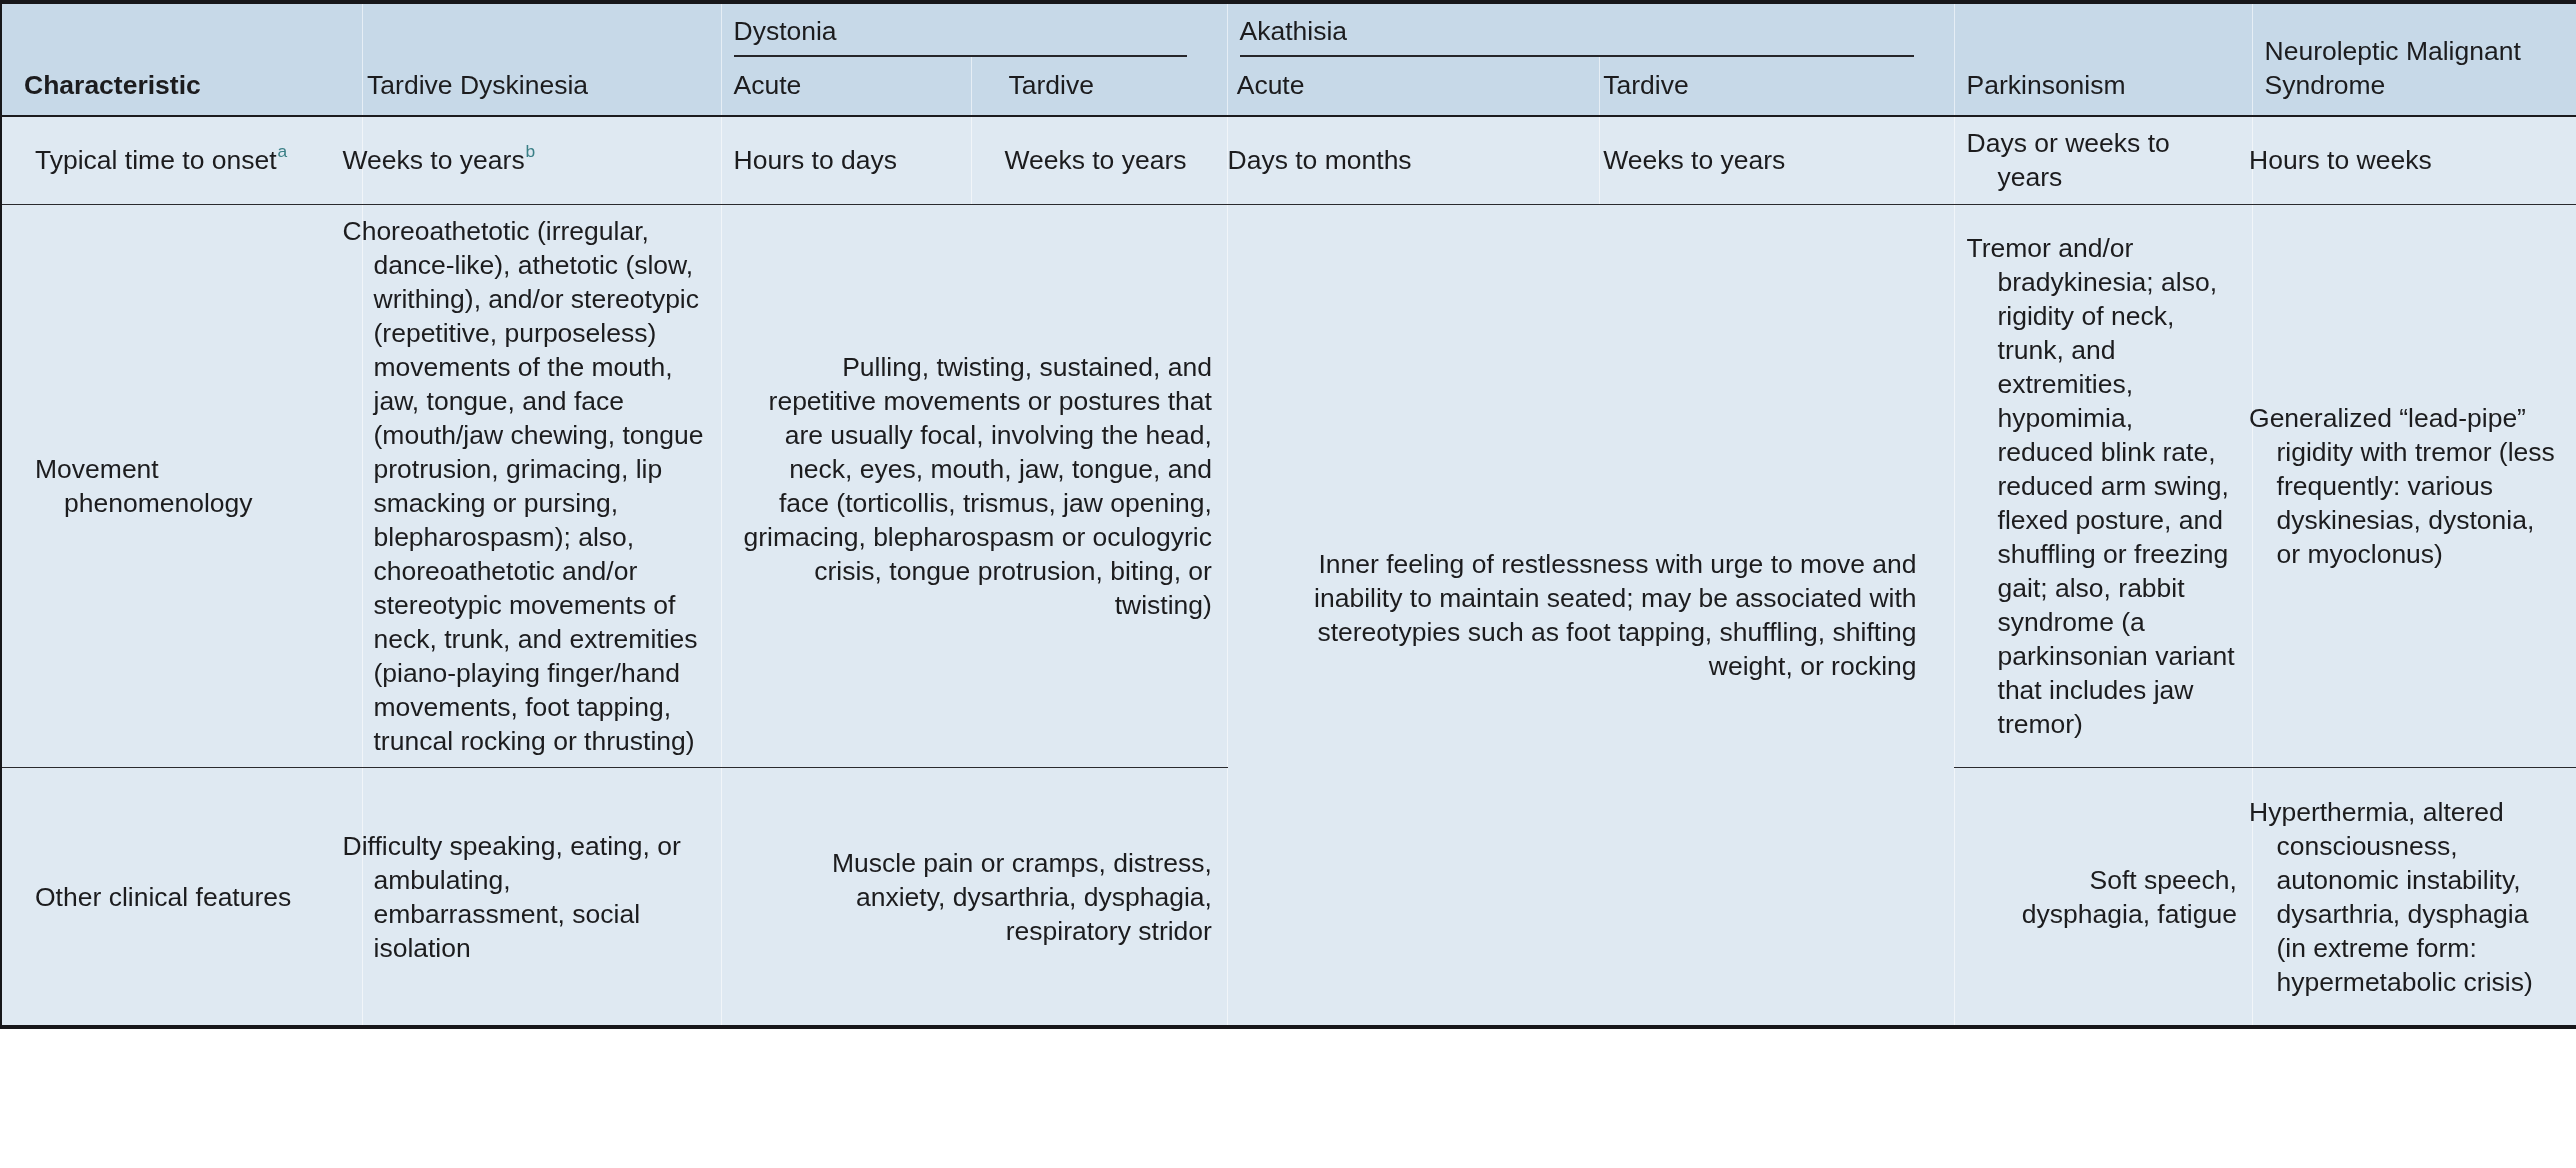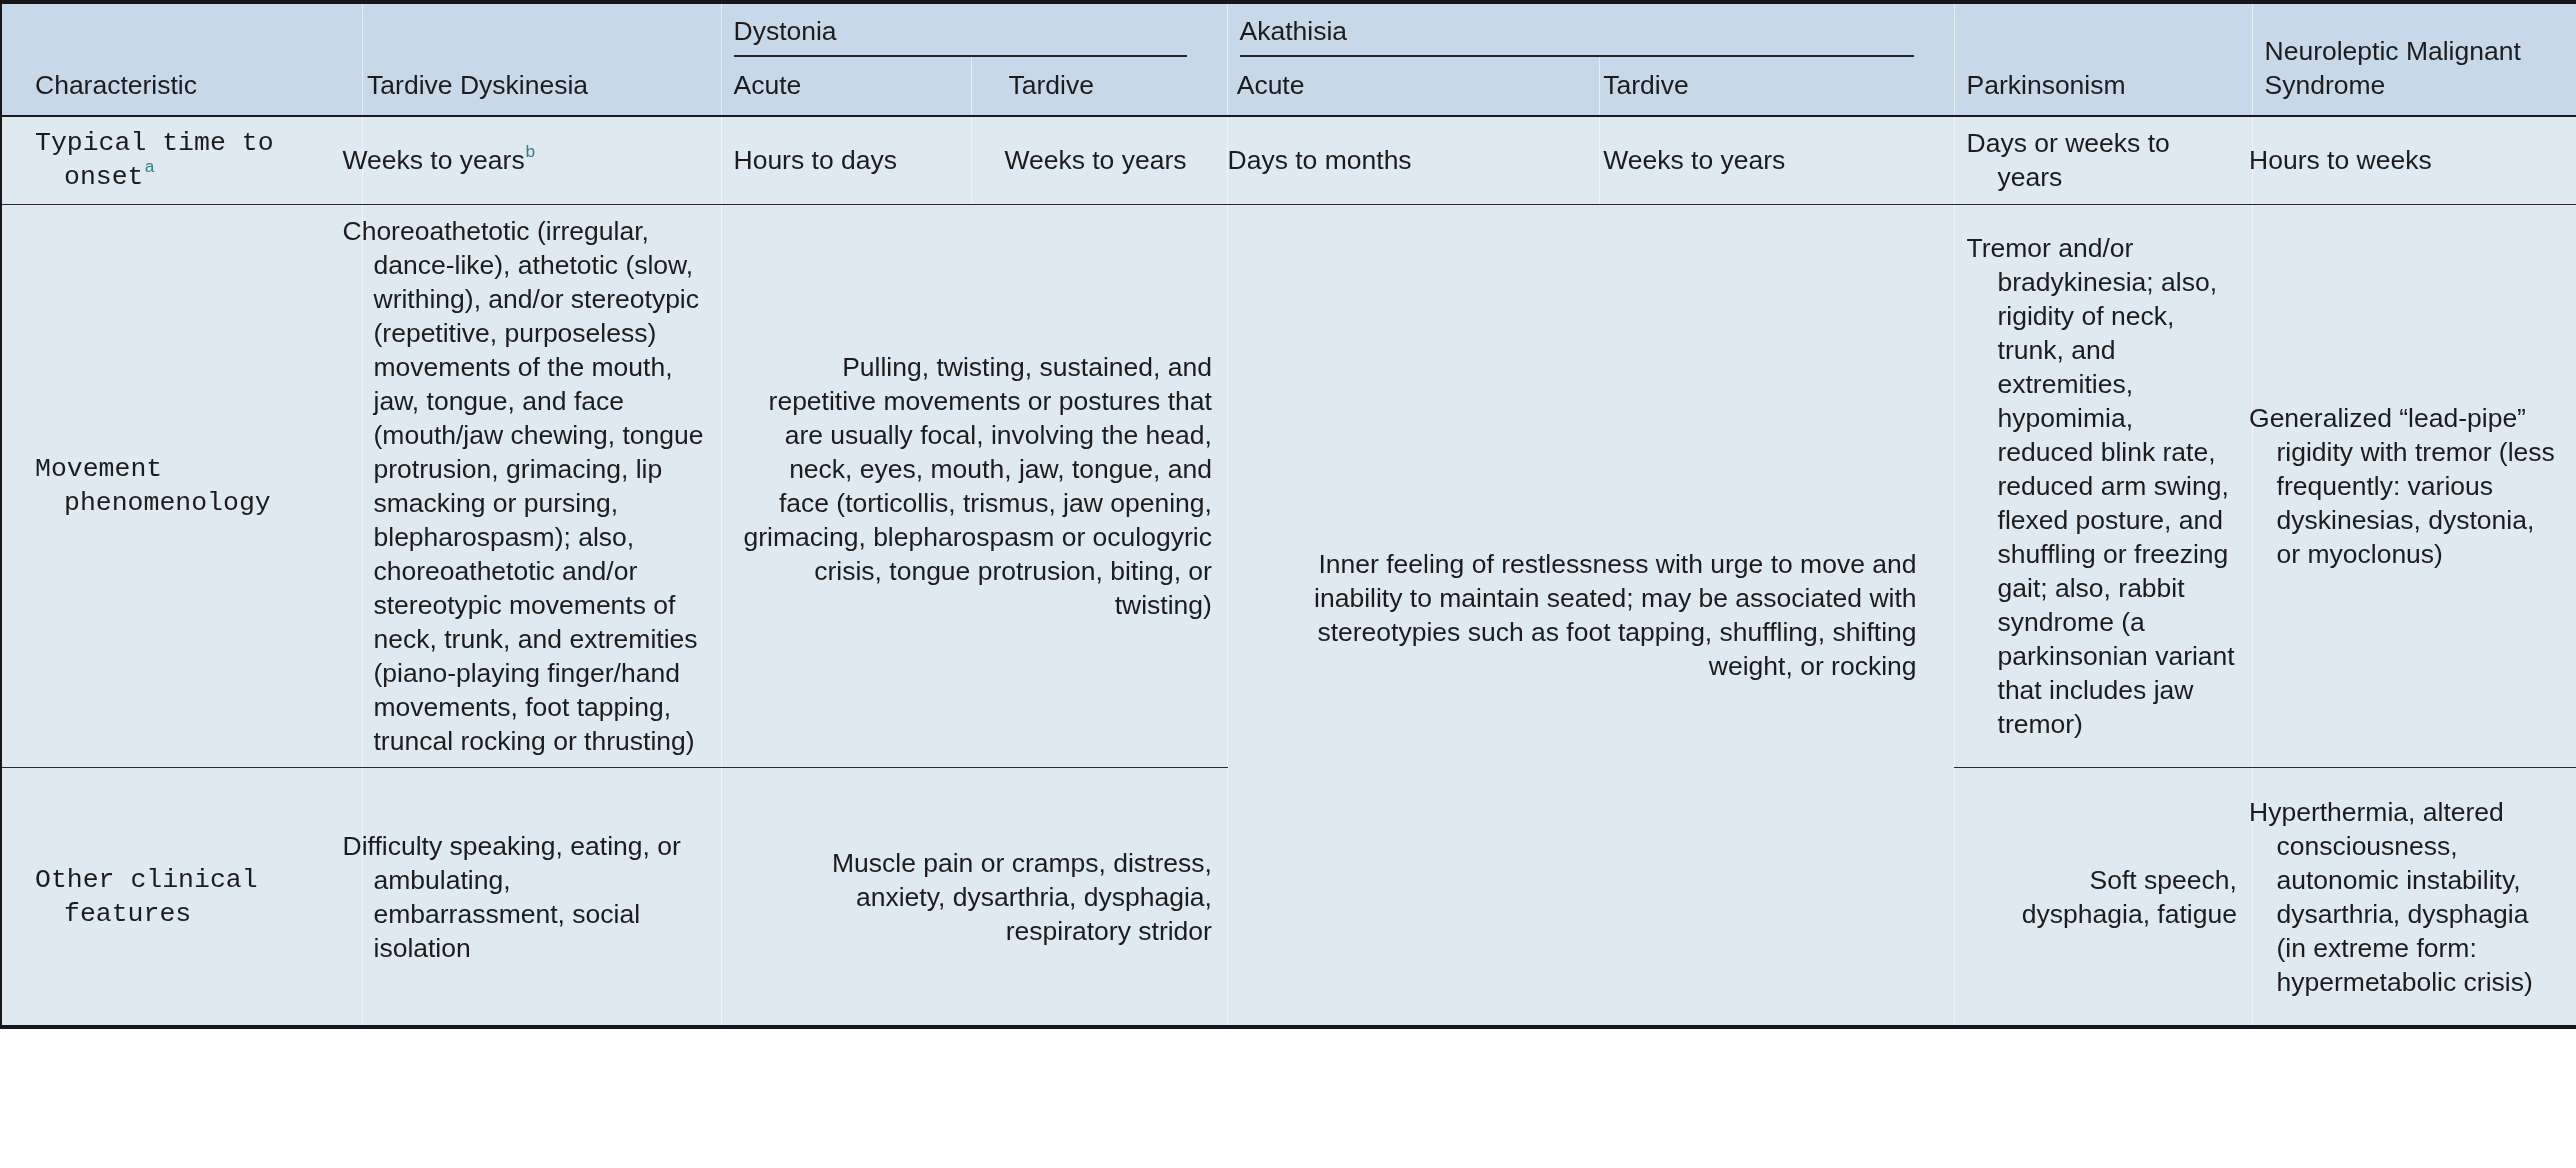--- a/index.html
+++ b/index.html
@@ -52,22 +52,22 @@
   tr.tr-onset { height: 88px; }
   tr.tr-other { height: 260px; }
   tr.tr-onset td { border-bottom: 1.8px solid #2a2a2e; }
   tr.tr-move td { border-bottom: 1.8px solid #2a2a2e; }
   tr.tr-move td.aka-merged { border-bottom: none; }
   tbody td {
     vertical-align: middle;
     padding: 9.2px 11px;
   }
   
-  th.h1 { padding-left: 33px; }
-  td.lbl { padding-left: 62px; text-indent: -29px; padding-right: 9.2px; font-family: Liberation Mono, monospace; }
+  th.h1 { padding-left: 22px; font-weight: bold; }
+  td.lbl { padding-left: 62px; text-indent: -29px; padding-right: 9.2px; }
   th.h2 { padding-left: 4.6px; }
   td.c2  { text-indent: -31px; padding-right: 13px; }
   th.h3 { padding-left: 12px; }
   td.c3  { padding-left: 12px; }
   th.h4 { padding-left: 37px; }
   td.dys-tardive { text-align: right; padding-right: 40px; }
   th.h5 { padding-left: 9.2px; }
   td.c5  { padding-left: 0; }
   th.h6 { padding-left: 3.7px; }
   td.c6  { padding-left: 3.7px; }

